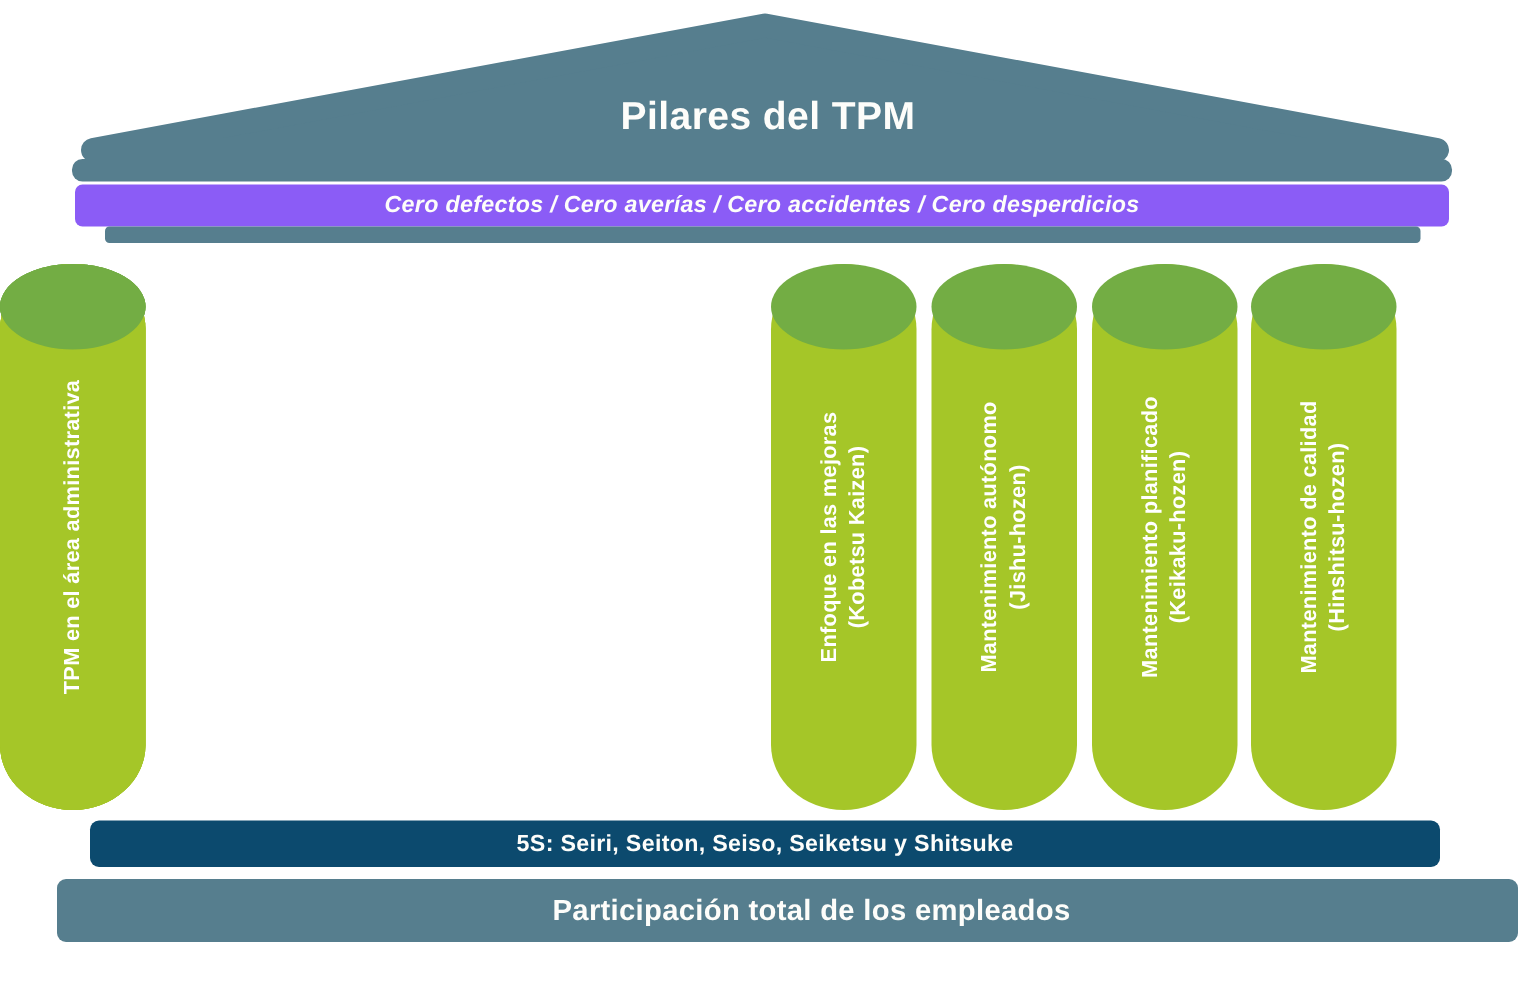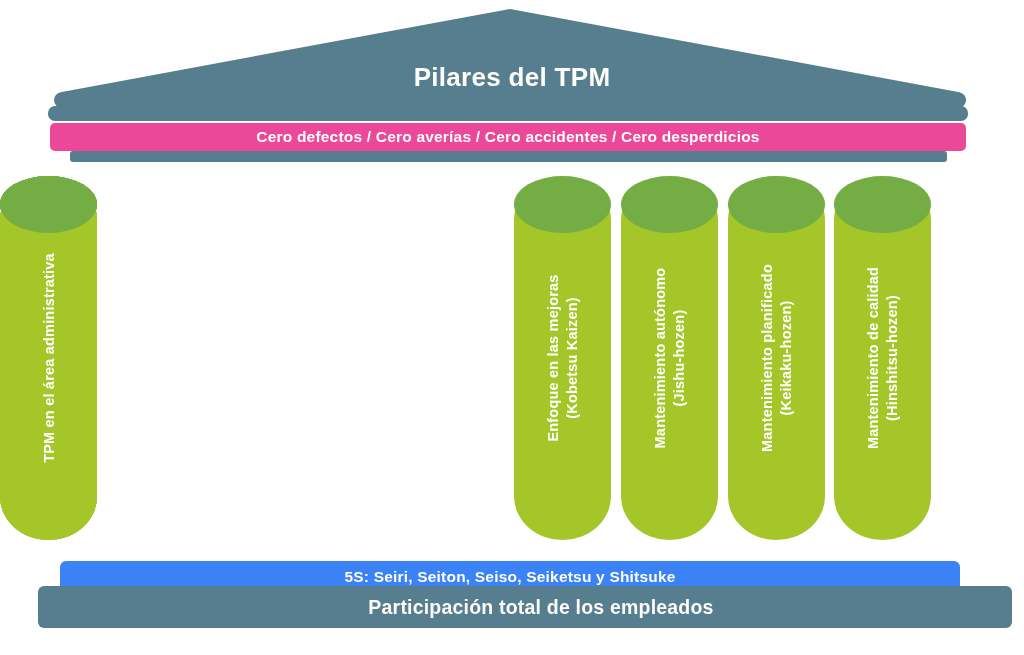--- a/index.html
+++ b/index.html
@@ -21,22 +21,22 @@
     font-size: 26px; font-weight: 700; letter-spacing: 0.3px;
   }
   .pediment-bar {
     position: absolute; left: 48px; top: 106px; width: 920px; height: 15px;
     background: #567E8E; border-radius: 7px;
   }
 
   
   .beam {
     position: absolute; left: 50px; top: 123px; width: 916px; height: 28px;
-    background: #ec4899; border-radius: 5px;
-    display: flex; align-items: center; justify-content: center;
+    background: #8b5cf6; border-radius: 5px;
+    display: flex; align-items: center; justify-content: center; font-style: italic;
   }
   .beam-text { color: #fdfdfa; font-size: 15.5px; font-weight: 600; letter-spacing: 0.2px; }
   .beam-sub {
     position: absolute; left: 70px; top: 151px; width: 877px; height: 11px;
     background: #567E8E; border-radius: 3px;
   }
 
   
   .pillar {
     position: absolute; top: 176px; width: 97px; height: 364px;
@@ -63,22 +63,22 @@
   .pillar:nth-of-type(2) { left: 195px; }
   .pillar:nth-of-type(3) { left: 301px; }
   .pillar:nth-of-type(4) { left: 408px; }
   .pillar:nth-of-type(5) { left: 514px; }
   .pillar:nth-of-type(6) { left: 621px; }
   .pillar:nth-of-type(7) { left: 728px; }
   .pillar:nth-of-type(8) { left: 834px; }
 
   
   .base-bar {
-    position: absolute; left: 60px; top: 561px; width: 900px; height: 31px;
-    background: #3b82f6; border-radius: 6px;
+    position: absolute; left: 60px; top: 547px; width: 900px; height: 31px;
+    background: #0c4a6e; border-radius: 6px;
     display: flex; align-items: center; justify-content: center;
   }
   .base-bar-text { color: #fdfdfa; font-size: 15.5px; font-weight: 600; letter-spacing: 0.2px; }
   .foundation-bar {
     position: absolute; left: 38px; top: 586px; width: 942px; height: 42px;
     background: #567E8E; border-radius: 6px;
     display: flex; align-items: center; justify-content: center; padding-left: 32px;
   }
   .foundation-bar-text { color: #fdfdfa; font-size: 19.5px; font-weight: 700; letter-spacing: 0.2px; }
 </style>

